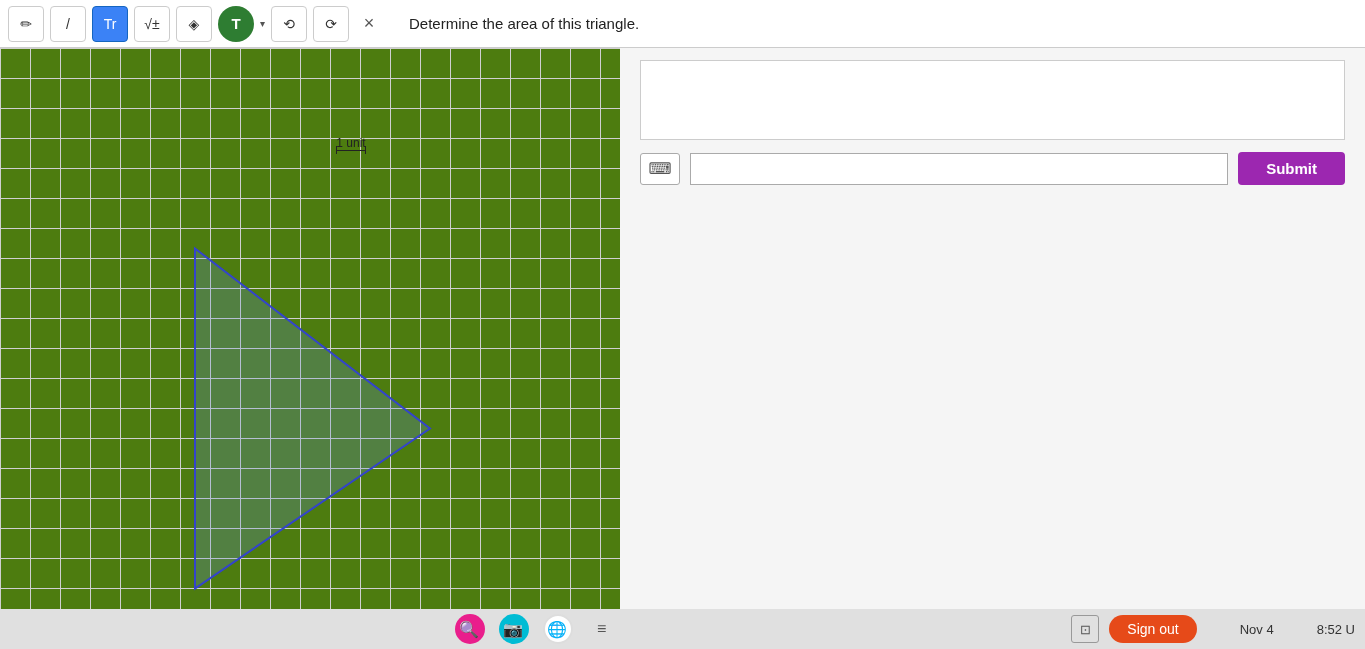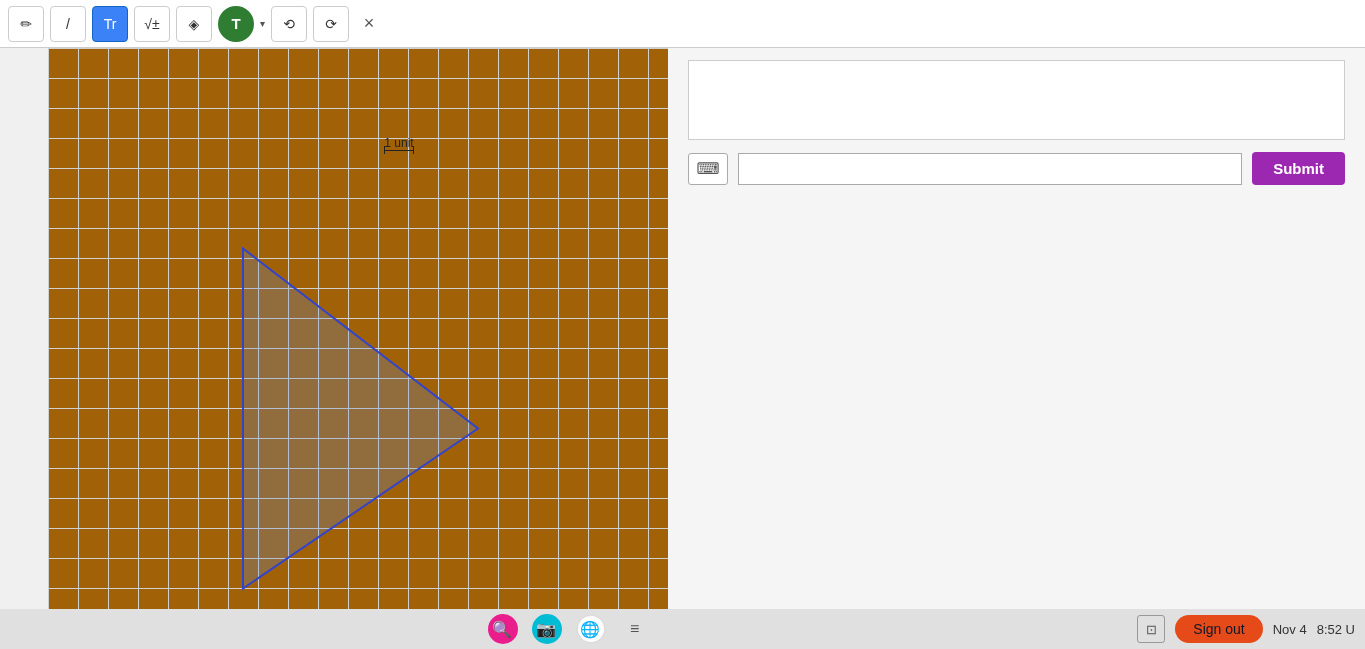--- a/index.html
+++ b/index.html
@@ -73,24 +73,23 @@
     
     .main-content {
       display: flex;
       height: calc(649px - 48px - 40px);
     }
 
     
     .canvas-area {
       width: 620px;
       height: 100%;
-      background: #a16207;
+      background: #4d7c0f;
       position: relative;
       overflow: hidden;
-      margin-left: 48px;
     }
 
     
     .grid-bg {
       position: absolute;
       top: 0; left: 0;
       width: 100%; height: 100%;
       background-image:
         linear-gradient(to right, #d0d0d0 1px, transparent 1px),
         linear-gradient(to bottom, #d0d0d0 1px, transparent 1px);
@@ -184,21 +183,21 @@
       border: 1px solid #aaa;
       background: #fff;
       padding: 4px 8px;
       font-size: 14px;
     }
 
     .submit-btn {
       background: #9c27b0;
       color: #fff;
       border: none;
-      padding: 8px 21px;
+      padding: 8px 28px;
       font-size: 15px;
       border-radius: 4px;
       cursor: pointer;
       font-weight: bold;
       min-width: 90px;
     }
 
     
     .taskbar {
       position: fixed;
@@ -247,33 +246,34 @@
       display: flex;
       align-items: center;
       justify-content: center;
       cursor: pointer;
       font-size: 13px;
       color: #555;
     }
 
     .sign-out-btn {
       background: #e64a19;
-      color: #0f172a;
+      color: #ffffff;
       border: none;
       padding: 6px 18px;
       border-radius: 20px;
       font-size: 14px;
       cursor: pointer;
       font-weight: 500;
     }
 
     .taskbar-datetime {
       font-size: 13px;
       color: #333;
       white-space: nowrap;
+      margin-left: 33px;
     }
   </style>
 </head>
 <body>
 
 <div class="toolbar">
   <button class="toolbar-btn">
     <span>✏</span>
   </button>
   <button class="toolbar-btn">
@@ -295,20 +295,21 @@
   <button class="toolbar-btn">
     <span>⟲</span>
   </button>
   <button class="toolbar-btn">
     <span>⟳</span>
   </button>
   <button class="close-btn">
     <span>×</span>
   </button>
 
+  <span class="question-text">Determine the area of this triangle.</span>
 </div>
 
 <div class="main-content">
 
   <div class="canvas-area">
     <div class="grid-bg"></div>
 
     <div class="unit-label">
       <span>1 unit</span>
       <div class="unit-bar">

